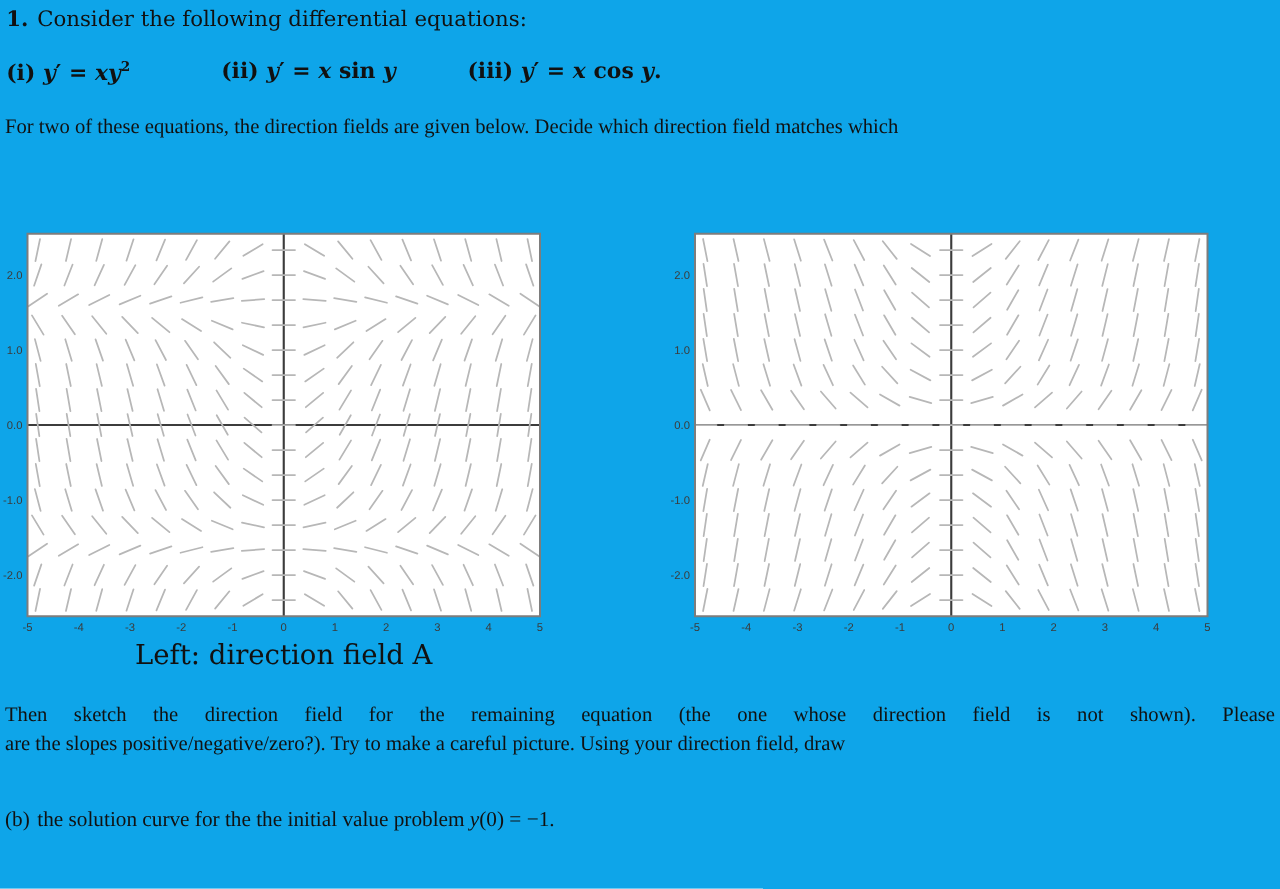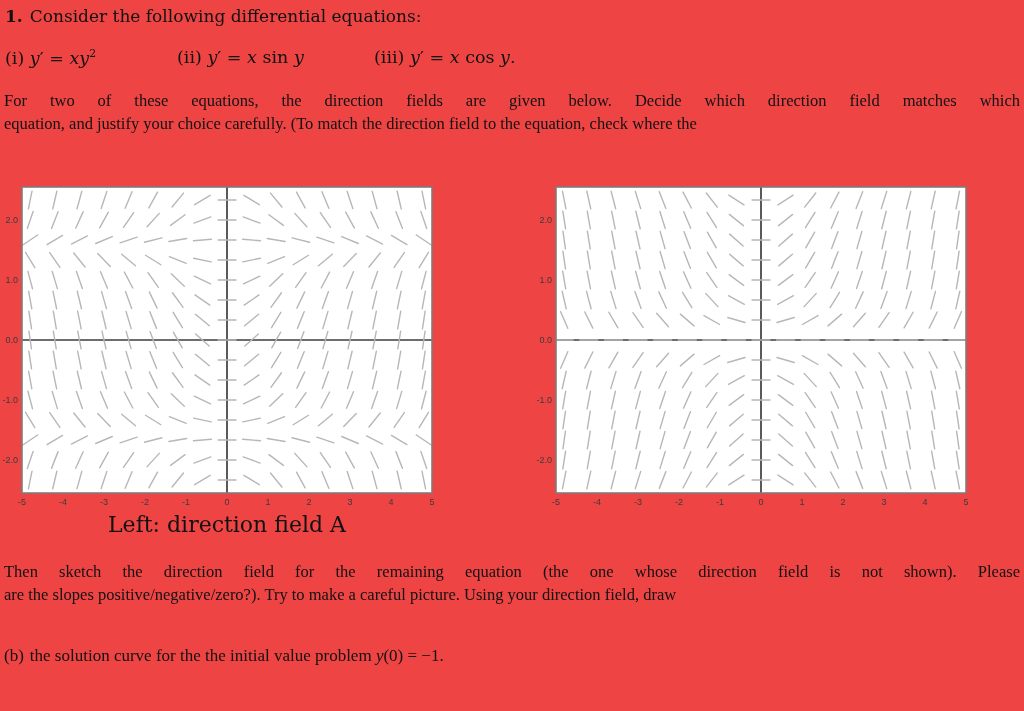--- a/index.html
+++ b/index.html
@@ -1,26 +1,26 @@
 <!DOCTYPE html>
 <html><head>
 <meta charset="utf-8">
 <style>
   html,body{margin:0;padding:0;background:#ffffff;}
   .page{
     position:relative;
     width:1024px;height:711px;
-    background:#ef4444;
+    background:#0ea5e9;
     color:#111111;
     font-family:"DejaVu Serif", serif;
     overflow:hidden;
   }
   .title-line{position:absolute;left:5px;top:6px;font-size:17px;white-space:nowrap;}
   .title-num{font-weight:bold;margin-right:7px;}
-  .eq-row{position:absolute;left:0;top:47px;width:1024px;height:26px;font-size:17.5px;}
+  .eq-row{position:absolute;left:0;top:47px;width:1024px;height:26px;font-size:17.5px;font-weight:bold;}
   .eq{position:absolute;white-space:nowrap;}
   .eq-i{left:5px;}
   .eq-ii{left:177px;}
   .eq-iii{left:374px;}
   .mi{font-style:italic;}
   sup{font-size:0.62em;}
   .para{position:absolute;left:4px;width:1016px;font-size:16.5px;line-height:23px;}
   .para-1{top:89px;}
   .para-2{top:560px;}
   .pline{text-align:justify;text-align-last:justify;font-family:Liberation Serif, serif;}
@@ -48,21 +48,20 @@
   </div>
 
   <div class="eq-row">
     <span class="eq eq-i"><span>(i)</span>&nbsp;<span><span class="mi">y</span><span>′ = </span><span class="mi">xy</span><sup>2</sup></span></span>
     <span class="eq eq-ii"><span>(ii)</span>&nbsp;<span><span class="mi">y</span><span>′ = </span><span class="mi">x</span><span> sin </span><span class="mi">y</span></span></span>
     <span class="eq eq-iii"><span>(iii)</span>&nbsp;<span><span class="mi">y</span><span>′ = </span><span class="mi">x</span><span> cos </span><span class="mi">y</span><span>.</span></span></span>
   </div>
 
   <div class="para para-1">
     <div class="pline">For two of these equations, the direction fields are given below. Decide which direction field matches which</div>
-    <div class="pline">equation, and justify your choice carefully. (To match the direction field to the equation, check where the</div>
   </div>
 
   <div class="fig fig-a">
     <div>
         <svg width="452" height="322">
           <defs>
             <clipPath id="clip-field-A">
               <rect x="21" y="2" width="410" height="306"></rect>
             </clipPath>
           </defs>

